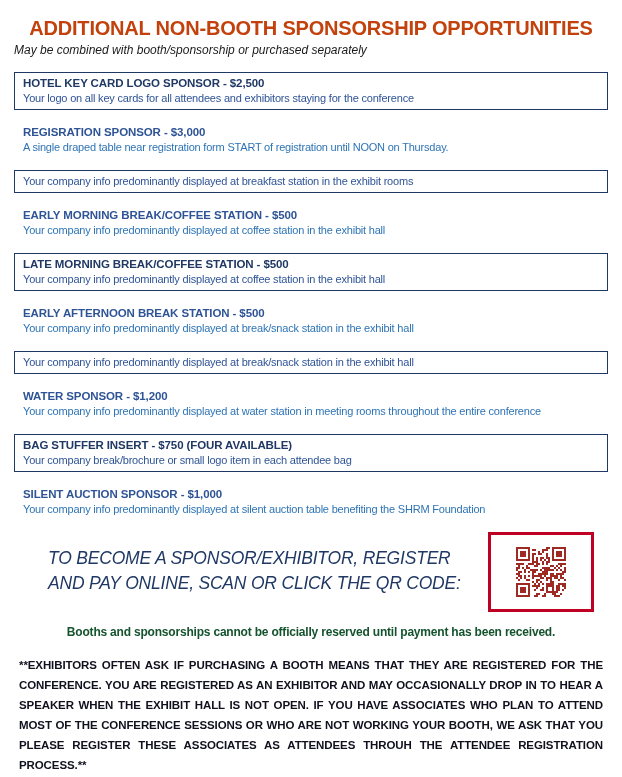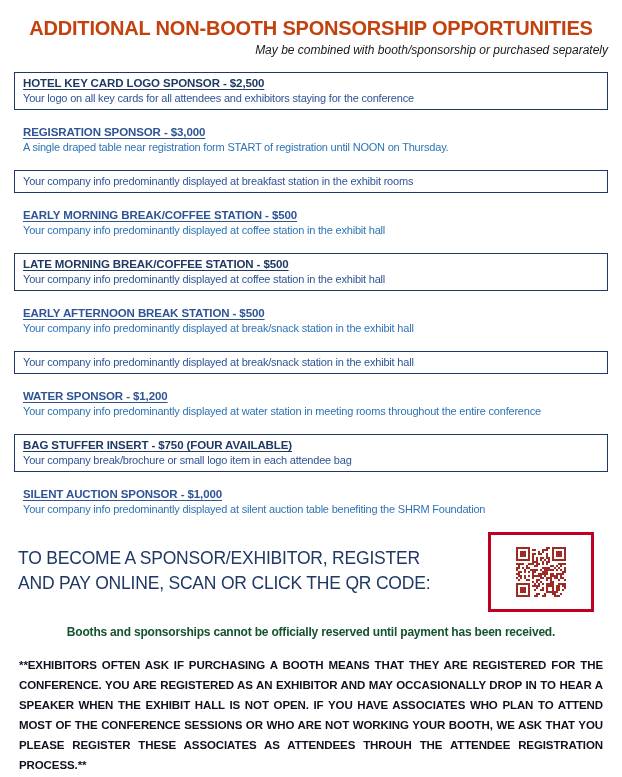--- a/index.html
+++ b/index.html
@@ -18,58 +18,58 @@
     text-align: center;
     font-size: 20px;
     line-height: 24px;
     font-weight: bold;
     color: #c2410c;
     letter-spacing: -0.2px;
     white-space: nowrap;
   }
   .subtitle {
     margin-top: 3px;
-    text-align: right;
+    text-align: left;
     font-style: italic;
     font-size: 12px;
     color: #1a1a1a;
   }
   .items { margin-top: 15px; }
   .item {
     box-sizing: border-box;
     border: 1.5px solid transparent;
     padding: 3px 8px 4px 8px;
     margin-bottom: 11px;
   }
   .item.boxed { border-color: #1F3864; }
   .item-heading {
     font-weight: bold;
     font-size: 11.5px;
     line-height: 15px;
     letter-spacing: -0.1px;
-    text-decoration: underline;
     text-underline-offset: 2px;
     white-space: nowrap;
     cursor: pointer;
   }
   .item-desc {
     font-size: 11px;
     line-height: 14px;
     letter-spacing: -0.2px;
     white-space: nowrap;
   }
   .item.boxed .item-heading { color: #1F3864; }
   .item.boxed .item-desc    { color: #2F5496; }
   .item.plain .item-heading { color: #2F5496; }
   .item.plain .item-desc    { color: #2E74B5; }
   .cta-row {
     margin-top: 4px;
     display: flex;
     align-items: flex-start;
-    justify-content: space-between;
+    justify-content: flex-end;
+    font-style: italic;
   }
   .cta-text {
     width: 440px;
     padding-top: 14px;
     padding-left: 4px;
     font-size: 17.5px;
     line-height: 25px;
     color: #1F3864;
     letter-spacing: -0.2px;
   }

